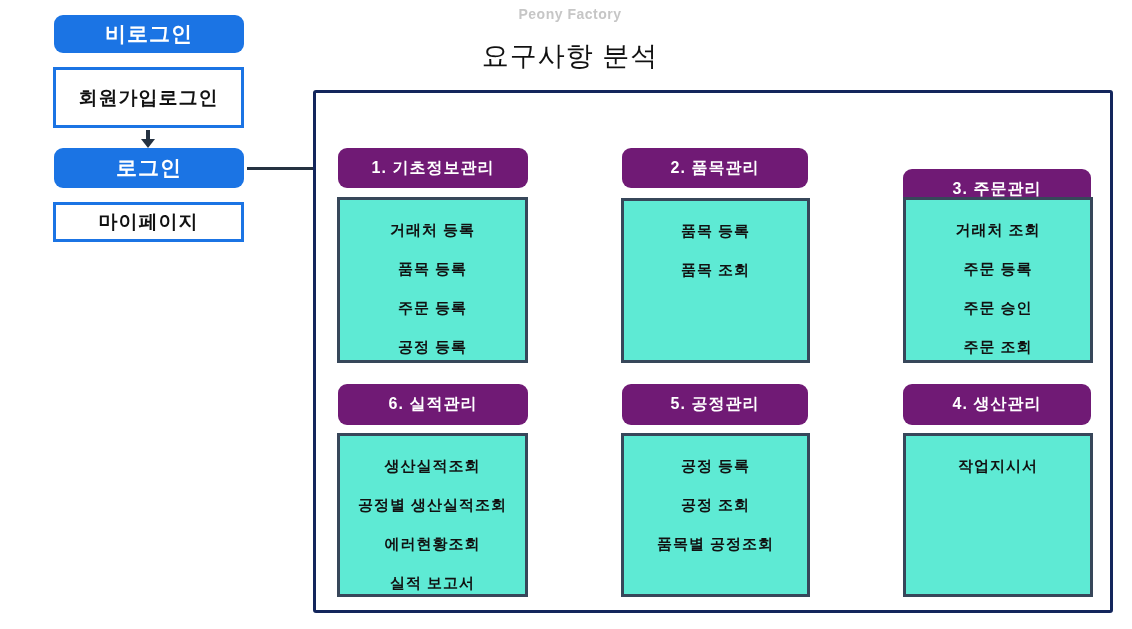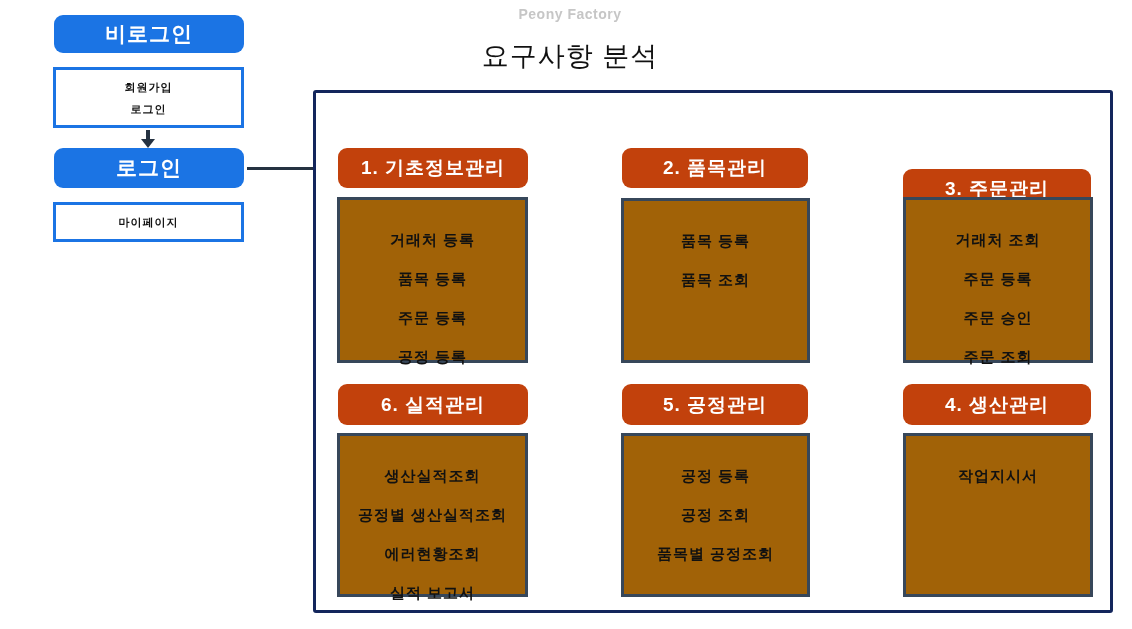--- a/index.html
+++ b/index.html
@@ -12,21 +12,21 @@
   .brand  { font-size:14px; font-weight:bold; color:#c6c6c6; letter-spacing:0.5px; }
   .heading{ font-size:27px; font-weight:normal; color:#111111; margin-top:16px; letter-spacing:1px; }
 
   
   .pill {
     position:absolute; background:#1b74e4; color:#ffffff; font-weight:bold; font-size:21px;
     border-radius:9px; display:flex; align-items:center; justify-content:center; letter-spacing:1px;
   }
   .wbox {
     position:absolute; background:#ffffff; border:3px solid #1b74e4; color:#111111;
-    font-weight:bold; font-size:11px; display:flex; flex-direction:column;
+    font-weight:bold; font-size:19px; display:flex; 
     align-items:center; justify-content:center; text-align:center; letter-spacing:1px;
   }
   .no-login { left:54px; top:15px;  width:190px; height:38px; }
   .signup   { left:53px; top:67px;  width:185px; height:55px; line-height:22px; }
   .login    { left:54px; top:148px; width:190px; height:40px; }
   .mypage   { left:53px; top:202px; width:185px; height:34px; }
 
   
   .arrow-h { position:absolute; height:3px; background:#253241; }
   .arrow-h.head-right::after {
@@ -55,34 +55,34 @@
     position:absolute; left:313px; top:90px; width:794px; height:517px;
     border:3px solid #13265c; border-radius:3px; background:#ffffff;
   }
   .main-title {
     position:absolute; left:313px; top:102px; width:800px; text-align:center;
     font-size:18px; font-weight:bold; color:#111111;
   }
 
   
   .mod-btn {
-    position:absolute; background:#c2410c; color:#ffffff; font-weight:bold; font-size:19px;
+    position:absolute; background:#701a75; color:#ffffff; font-weight:bold; font-size:16px;
     border-radius:9px; display:flex; align-items:center; justify-content:center; letter-spacing:1px;
   }
   .m1 { left:338px; top:148px; width:190px; height:40px; }
   .m2 { left:622px; top:148px; width:186px; height:40px; }
   .m3 { left:903px; top:148px; width:188px; height:40px;margin-top:21px; }
   .m6 { left:338px; top:384px; width:190px; height:41px; }
   .m5 { left:622px; top:384px; width:186px; height:41px; }
   .m4 { left:903px; top:384px; width:188px; height:41px; }
 
   
   .list-box {
-    position:absolute; background:#a16207; border:3px solid #37475a;
-    display:flex; flex-direction:column; align-items:center; padding-top:20px; box-sizing:border-box;
+    position:absolute; background:#5eead4; border:3px solid #37475a;
+    display:flex; flex-direction:column; align-items:center; padding-top:10px; box-sizing:border-box;
   }
   .list-box .item {
     font-size:15px; font-weight:bold; color:#111111; line-height:39px; letter-spacing:1px; white-space:nowrap;
   }
   .l1 { left:337px; top:197px; width:191px; height:166px; }
   .l2 { left:621px; top:198px; width:189px; height:165px; }
   .l3 { left:903px; top:197px; width:190px; height:166px; }
   .l6 { left:337px; top:433px; width:191px; height:164px; }
   .l5 { left:621px; top:433px; width:189px; height:164px; }
   .l4 { left:903px; top:433px; width:190px; height:164px; }

